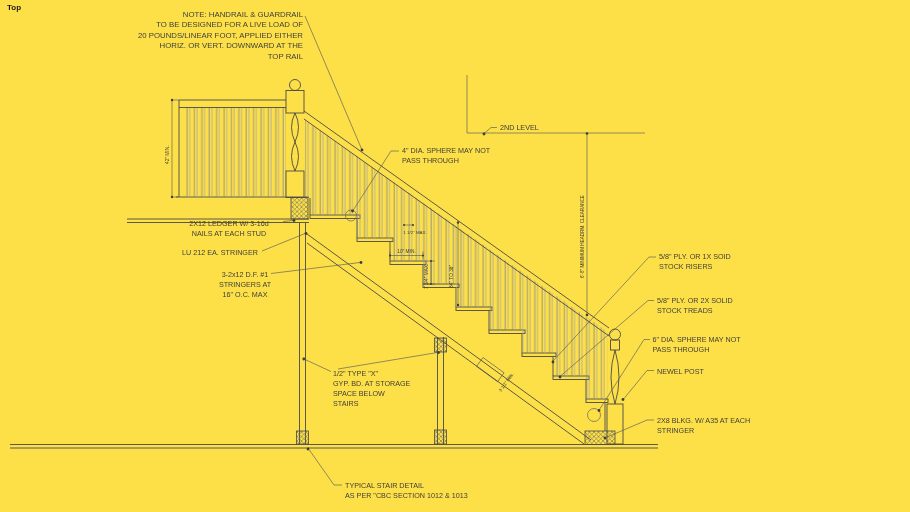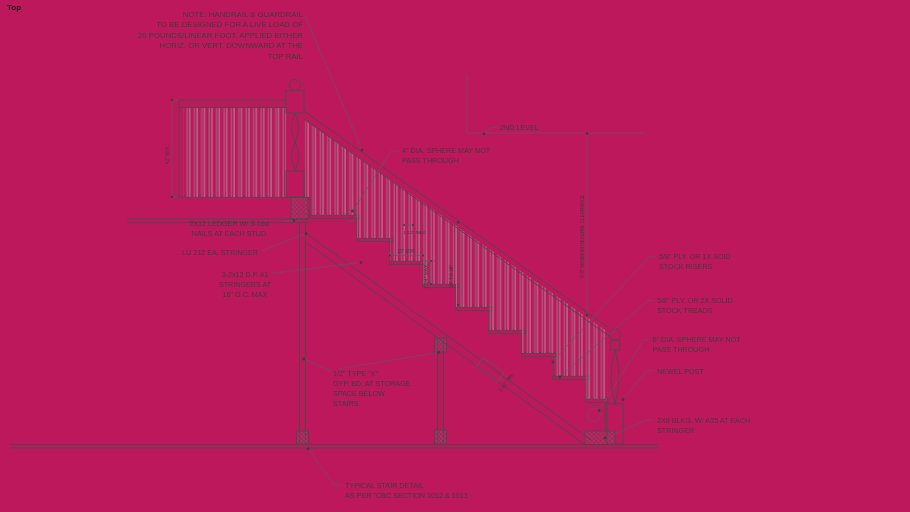--- a/index.html
+++ b/index.html
@@ -1,16 +1,16 @@
 <!DOCTYPE html>
 <html><head>
 <meta charset="utf-8">
 <style>
   html,body{margin:0;padding:0;background:#ffffff;}
-  .page{position:relative;width:910px;height:512px;background:#be185d;overflow:hidden;
+  .page{position:relative;width:910px;height:512px;background:#fde047;overflow:hidden;
         font-family:"Liberation Sans", sans-serif;}
   svg text{fill:#3d3d3d;font-family:"Liberation Sans", sans-serif;}
   .lbl{font-size:7.2px;}
   .note{font-size:7.8px;}
   .dim{font-size:4.8px;}
   .dimxs{font-size:4.4px;}
   .vp{font-size:8px;font-weight:bold;fill:#1c1c1c;}
   .geo{stroke:#4a4a4a;stroke-width:0.9;fill:none;}
   .geothin{stroke:#5a5a5a;stroke-width:0.65;fill:none;}
   .leader{stroke:#5a5a5a;stroke-width:0.65;fill:none;}

